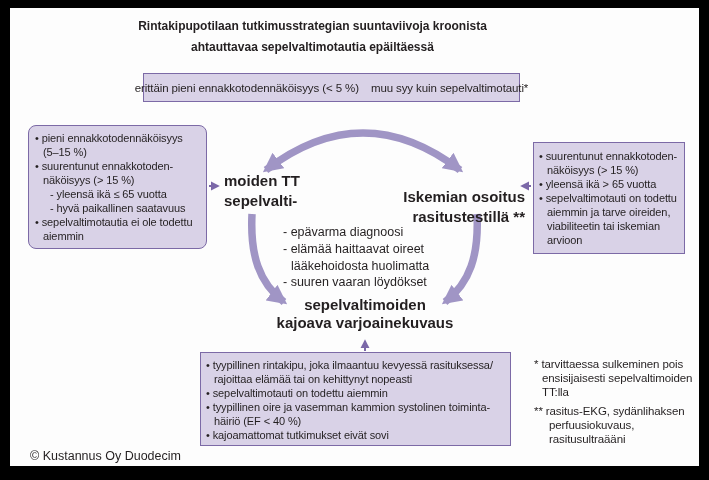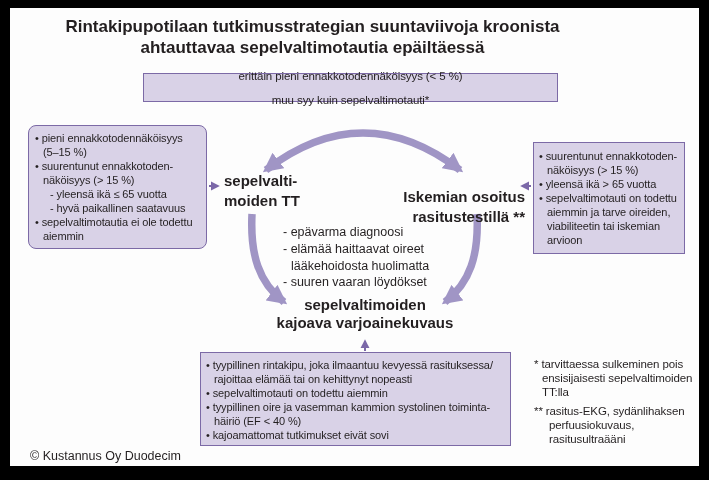--- a/index.html
+++ b/index.html
@@ -9,24 +9,24 @@
     --arrow-small:#7b68a8;
     --text:#231f20;
     --frame:#000000;
     --paper:#fdfdfd;
   }
   *{margin:0;padding:0;box-sizing:border-box;}
   body{font-family:"Liberation Sans",sans-serif;color:var(--text);}
   .stage{position:relative;width:709px;height:480px;background:var(--frame);overflow:hidden;}
   .paper{position:absolute;left:10px;top:8px;width:689px;height:458px;background:var(--paper);}
   .abs{position:absolute;}
-  .title{left:0;top:16px;width:625px;text-align:center;font-weight:bold;font-size:17px;line-height:21px;}
-  .banner{left:143px;top:73px;width:415px;height:29px;background:var(--box-fill);
+  .title{left:0;top:16px;width:625px;text-align:center;font-weight:bold;font-size:12px;line-height:21px;}
+  .banner{left:143px;top:73px;width:377px;height:29px;background:var(--box-fill);
           border:1.5px solid var(--box-border);display:flex;align-items:center;justify-content:center;
-          gap:6px;font-size:11.5px;white-space:nowrap;letter-spacing:-0.1px;flex-direction:column;}
+          gap:6px;font-size:11.5px;white-space:nowrap;letter-spacing:-0.1px;}
   .pbox{background:var(--box-fill);border:1.5px solid var(--box-border);font-size:11px;
         line-height:14px;overflow:hidden;letter-spacing:-0.1px;}
   .box-left{left:28px;top:125px;width:179px;height:124px;padding:5px 5px 0 6px;border-radius:8px;}
   .box-right{left:533px;top:142px;width:152px;height:112px;padding:6px 4px 0 5px;}
   .box-bottom{left:200px;top:352px;width:311px;height:94px;padding:5px 14px 0 5px;}
   .ln{white-space:nowrap;}
   .l0{padding-left:0;}
   .l1{padding-left:8px;}
   .l2{padding-left:15px;}
   .node{font-weight:bold;font-size:15px;line-height:19.5px;}
@@ -99,22 +99,22 @@
       <div class="ln l0">• suurentunut ennakkotoden-</div>
       <div class="ln l1">näköisyys (&gt; 15 %)</div>
       <div class="ln l0">• yleensä ikä &gt; 65 vuotta</div>
       <div class="ln l0">• sepelvaltimotauti on todettu</div>
       <div class="ln l1">aiemmin ja tarve oireiden,</div>
       <div class="ln l1">viabiliteetin tai iskemian</div>
       <div class="ln l1">arvioon</div>
     </div>
 
   <div class="abs node node-ct">
+    <div>moiden TT</div>
     <div>sepelvalti-</div>
-    <div>moiden TT</div>
   </div>
 
   <div class="abs node node-isch">
     <div>Iskemian osoitus</div>
     <div>rasitustestillä **</div>
   </div>
 
   <div class="abs criteria">
       <div class="ln l0">- epävarma diagnoosi</div>
       <div class="ln l0">- elämää haittaavat oireet</div>

